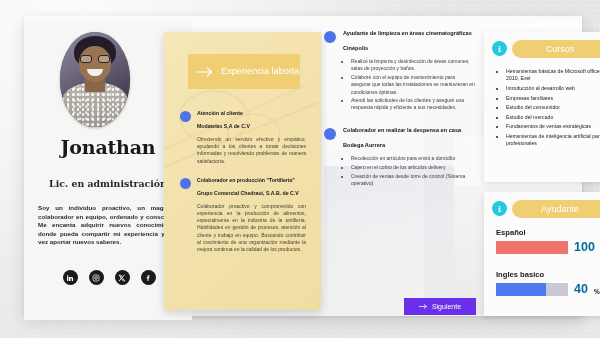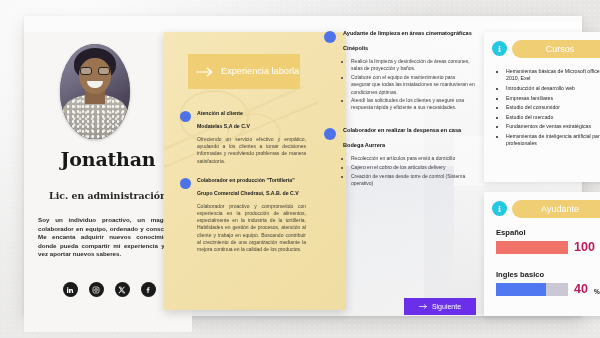--- a/index.html
+++ b/index.html
@@ -31,21 +31,21 @@
   
   .ghost{position:absolute;background:rgba(255,255,255,.55);}
   #g1{left:400px;top:6px;width:158px;height:292px;
       background:linear-gradient(200deg,rgba(255,255,255,.8),rgba(226,226,228,.5));}
   #g2{left:300px;top:150px;width:130px;height:150px;
       background:linear-gradient(170deg,rgba(214,218,226,.45),rgba(255,255,255,.1));}
   #g3{left:430px;top:120px;width:128px;height:50px;background:rgba(255,255,255,.45);}
 
   
   #profile{
-    position:absolute;left:0px;top:16px;width:168px;height:300px;
+    position:absolute;left:0px;top:4px;width:168px;height:300px;
     background:#f7f6f4;
   }
   #photo{
     position:absolute;left:36px;top:12px;width:70px;height:95px;
     border-radius:50% / 50%;
     overflow:hidden;
     background:#554a63;
     box-shadow:0 1px 3px rgba(0,0,0,.25);
   }
   #photo .bgwall{position:absolute;inset:0;
@@ -91,21 +91,21 @@
     position:absolute;left:30px;top:272px;width:102px;height:20px;
     background:#141414;border-radius:11px;display:flex;align-items:center;gap:6px;
     padding-left:5px;
   }
   #inicio .homewrap{width:14px;height:14px;border-radius:50%;
     background:#5f5f5f;display:flex;align-items:center;justify-content:center;}
   #inicio .lbl{color:#f2f2f2;font-size:8.5px;font-family:"DejaVu Serif",serif;}
 
   
   #exp{
-    position:absolute;left:140px;top:16px;width:182px;height:278px;
+    position:absolute;left:140px;top:16px;width:157px;height:278px;
     background:linear-gradient(135deg,#f6e7b8 0%,#f3e2ad 40%,#efdda2 100%);
     box-shadow:0 3px 9px rgba(0,0,0,.16);
     overflow:hidden;
   }
   
   #exp .wm{position:absolute;left:-10px;top:40px;width:170px;height:110px;opacity:.25;}
   #exphead{
     position:absolute;left:24px;top:22px;width:112px;height:35px;
     background:#f0ce74;display:flex;align-items:center;gap:7px;padding-left:8px;
   }
@@ -146,21 +146,21 @@
   .pill .lbl{color:#fff;font-size:9px;}
   #cursoslist{position:absolute;left:12px;top:36px;width:118px;margin:0;padding-left:10px;}
   #cursoslist li{font-size:5.2px;line-height:7.4px;color:#1f1f24;margin-bottom:2.2px;}
 
   .skill{position:absolute;left:12px;width:116px;}
   #sk1{top:36px;} #sk2{top:78px;}
   .sklbl{font-size:7.6px;font-weight:700;color:#1a1a1a;margin-bottom:3px;}
   .skrow{display:flex;align-items:center;gap:6px;}
   .bar{position:relative;width:72px;height:13px;background:#c9c8d4;overflow:hidden;}
   .bar .fill{position:absolute;left:0;top:0;height:100%;}
-  .skval{font-size:12.5px;font-weight:700;color:#be185d;}
+  .skval{font-size:12.5px;font-weight:700;color:#0369a1;}
   .skpct{font-size:6.5px;font-weight:700;color:#1a1a1a;align-self:flex-end;margin-bottom:1px;}
 </style>
 </head>
 <body>
 
 <div id="board">
 
   <div class="ghost" id="g1"></div>
   <div class="ghost" id="g2"></div>
   <div class="ghost" id="g3"></div>

